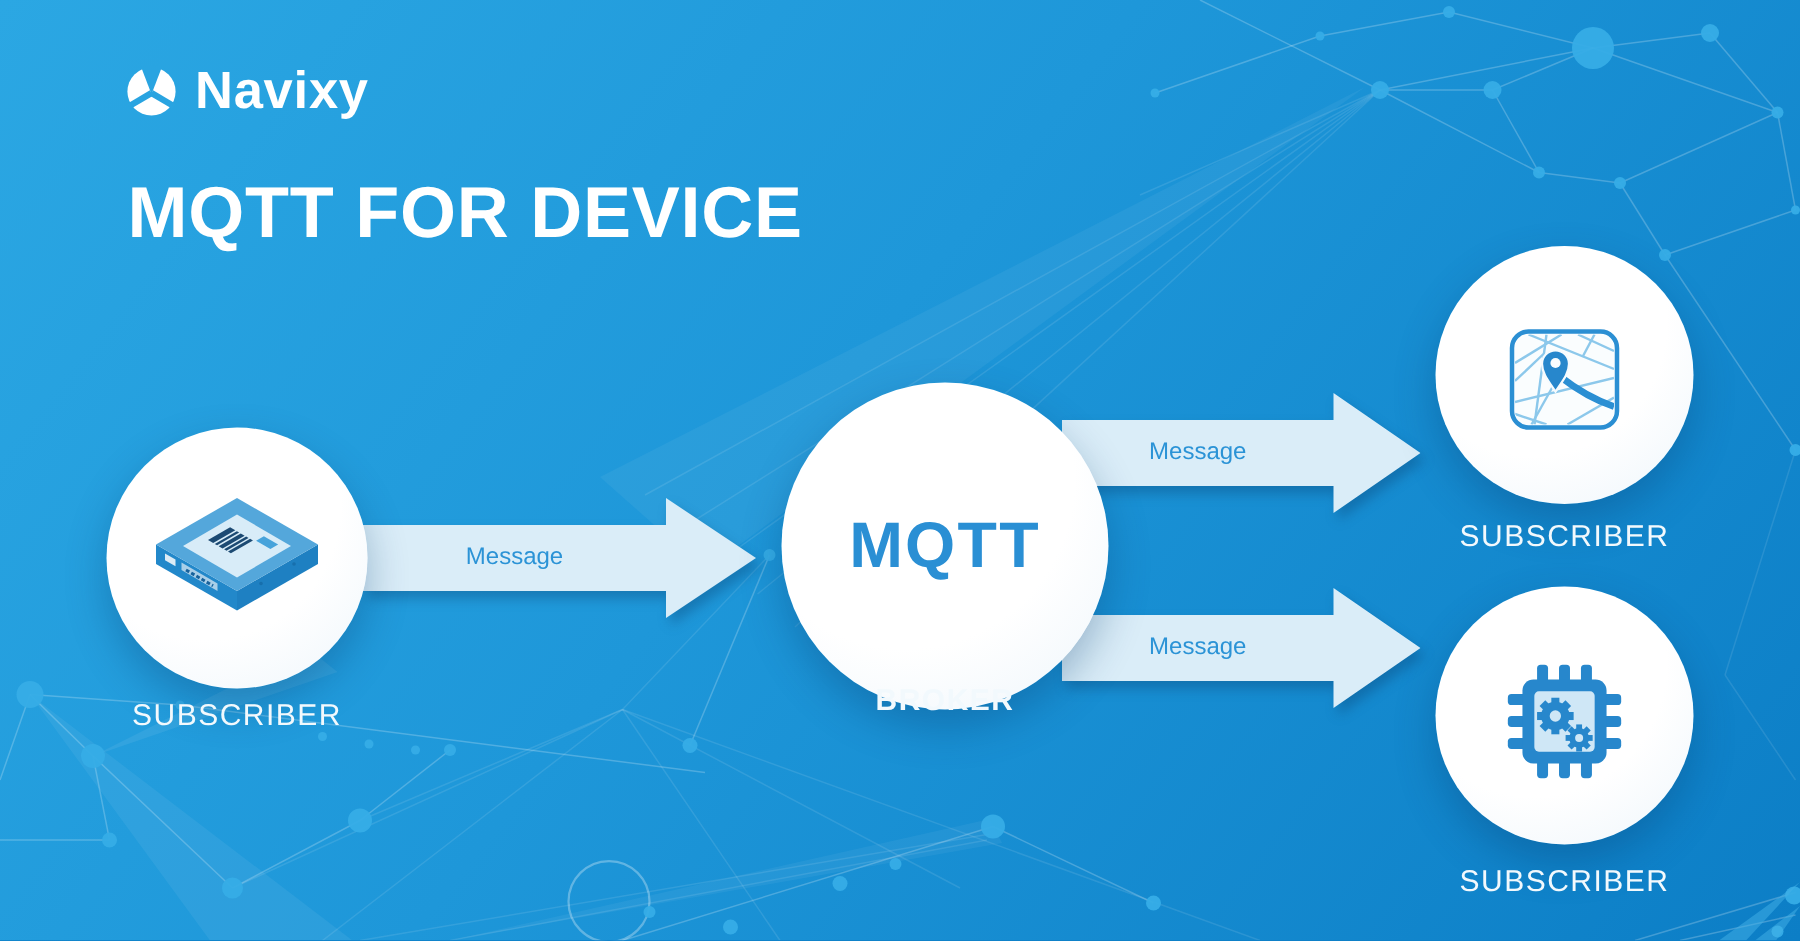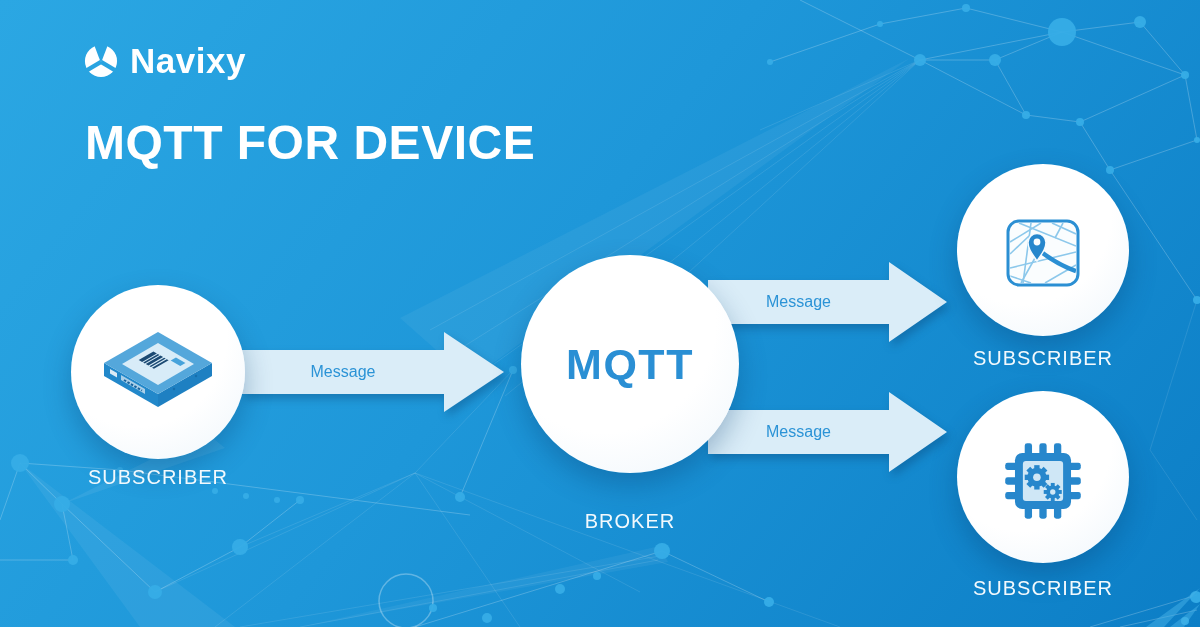--- a/index.html
+++ b/index.html
@@ -22,21 +22,21 @@
   .c-publisher{left:71px;top:285px;width:174px;height:174px;}
   .c-broker{left:521px;top:255px;width:218px;height:218px;}
   .c-sub1{left:957px;top:164px;width:172px;height:172px;}
   .c-sub2{left:957px;top:391px;width:172px;height:172px;}
   .mqtt-text{font-size:43px;font-weight:700;color:#2a8fd4;letter-spacing:1.5px;}
   .node-label{
     position:absolute;z-index:2;width:220px;text-align:center;
     color:#f2f9fd;font-size:20px;letter-spacing:1px;font-weight:400;
   }
   .l-publisher{left:48px;top:466px;}
-  .l-broker{left:520px;top:510px;}
+  .l-broker{left:520px;top:456px;font-weight:bold;}
   .l-sub1{left:933px;top:347px;}
   .l-sub2{left:933px;top:577px;}
   .arrow{position:absolute;z-index:1;}
   .arrow svg{display:block;filter:drop-shadow(3px 5px 4px rgba(9,64,112,.35));}
   .arrow-label{
     position:absolute;left:0;top:0;height:84px;display:flex;align-items:center;justify-content:center;
     color:#2b93d6;font-size:16px;
   }
   .a1{left:242px;top:330px;}
   .a2{left:708px;top:260px;}

